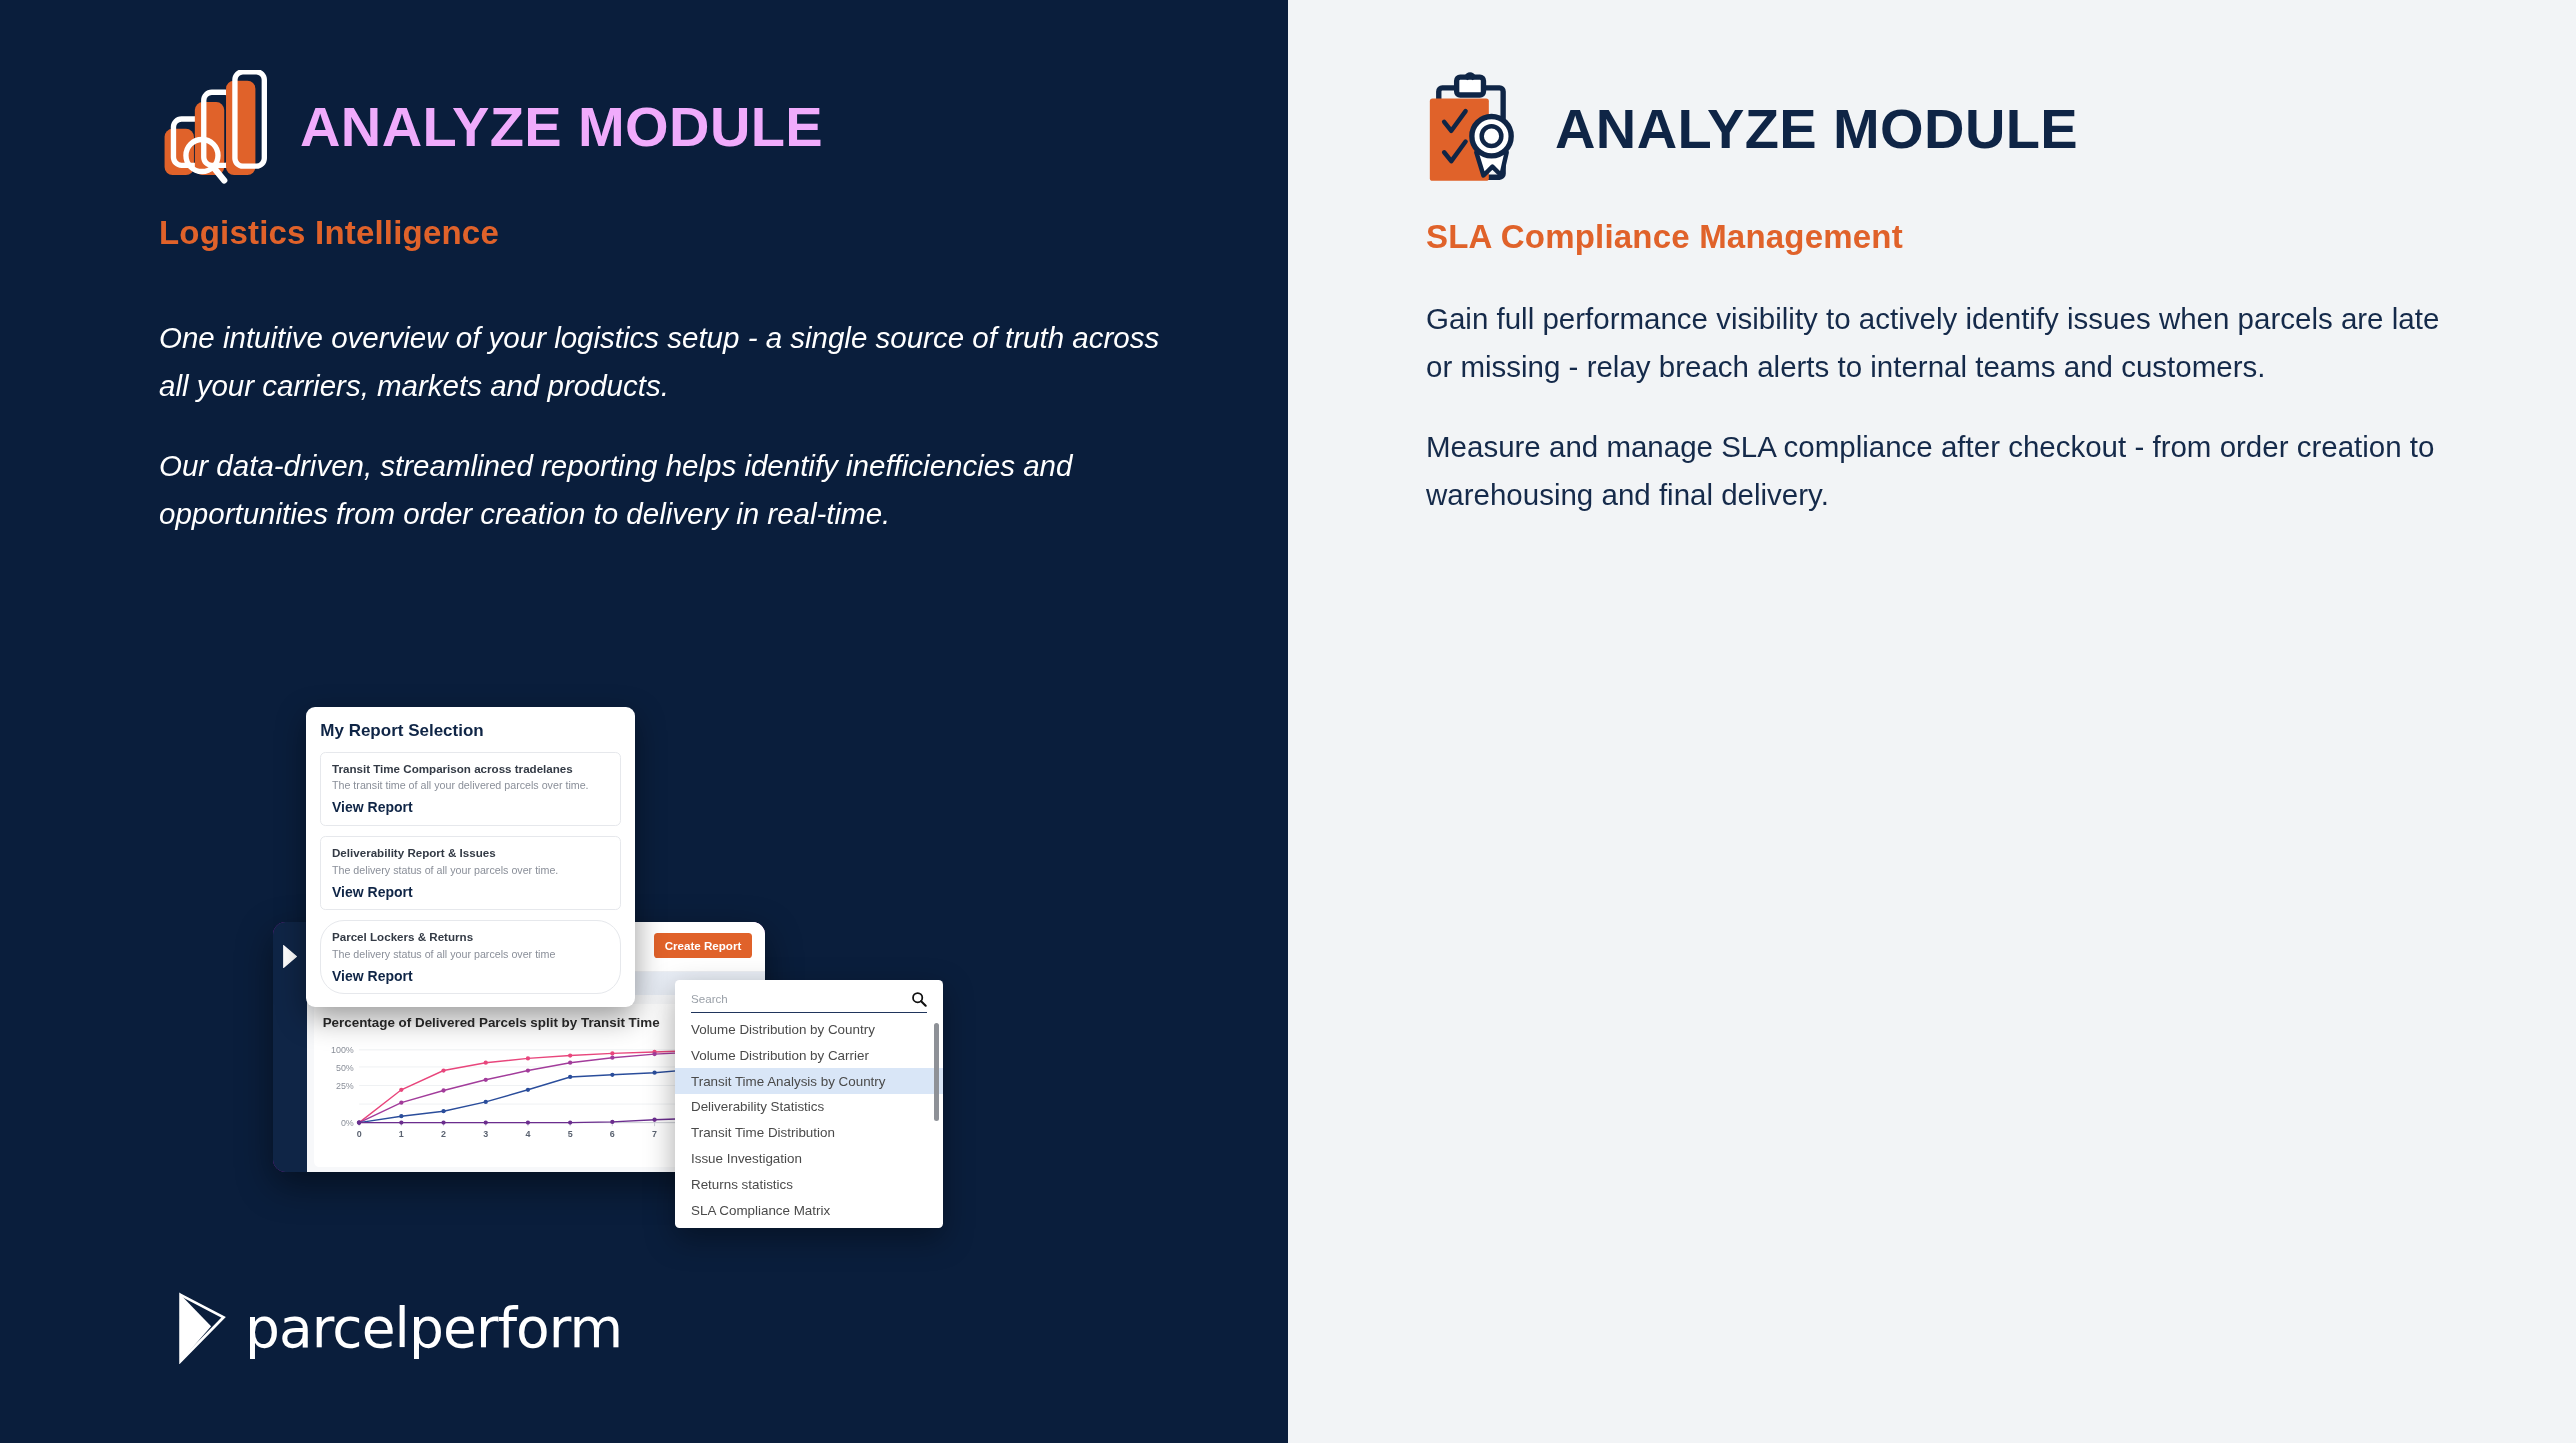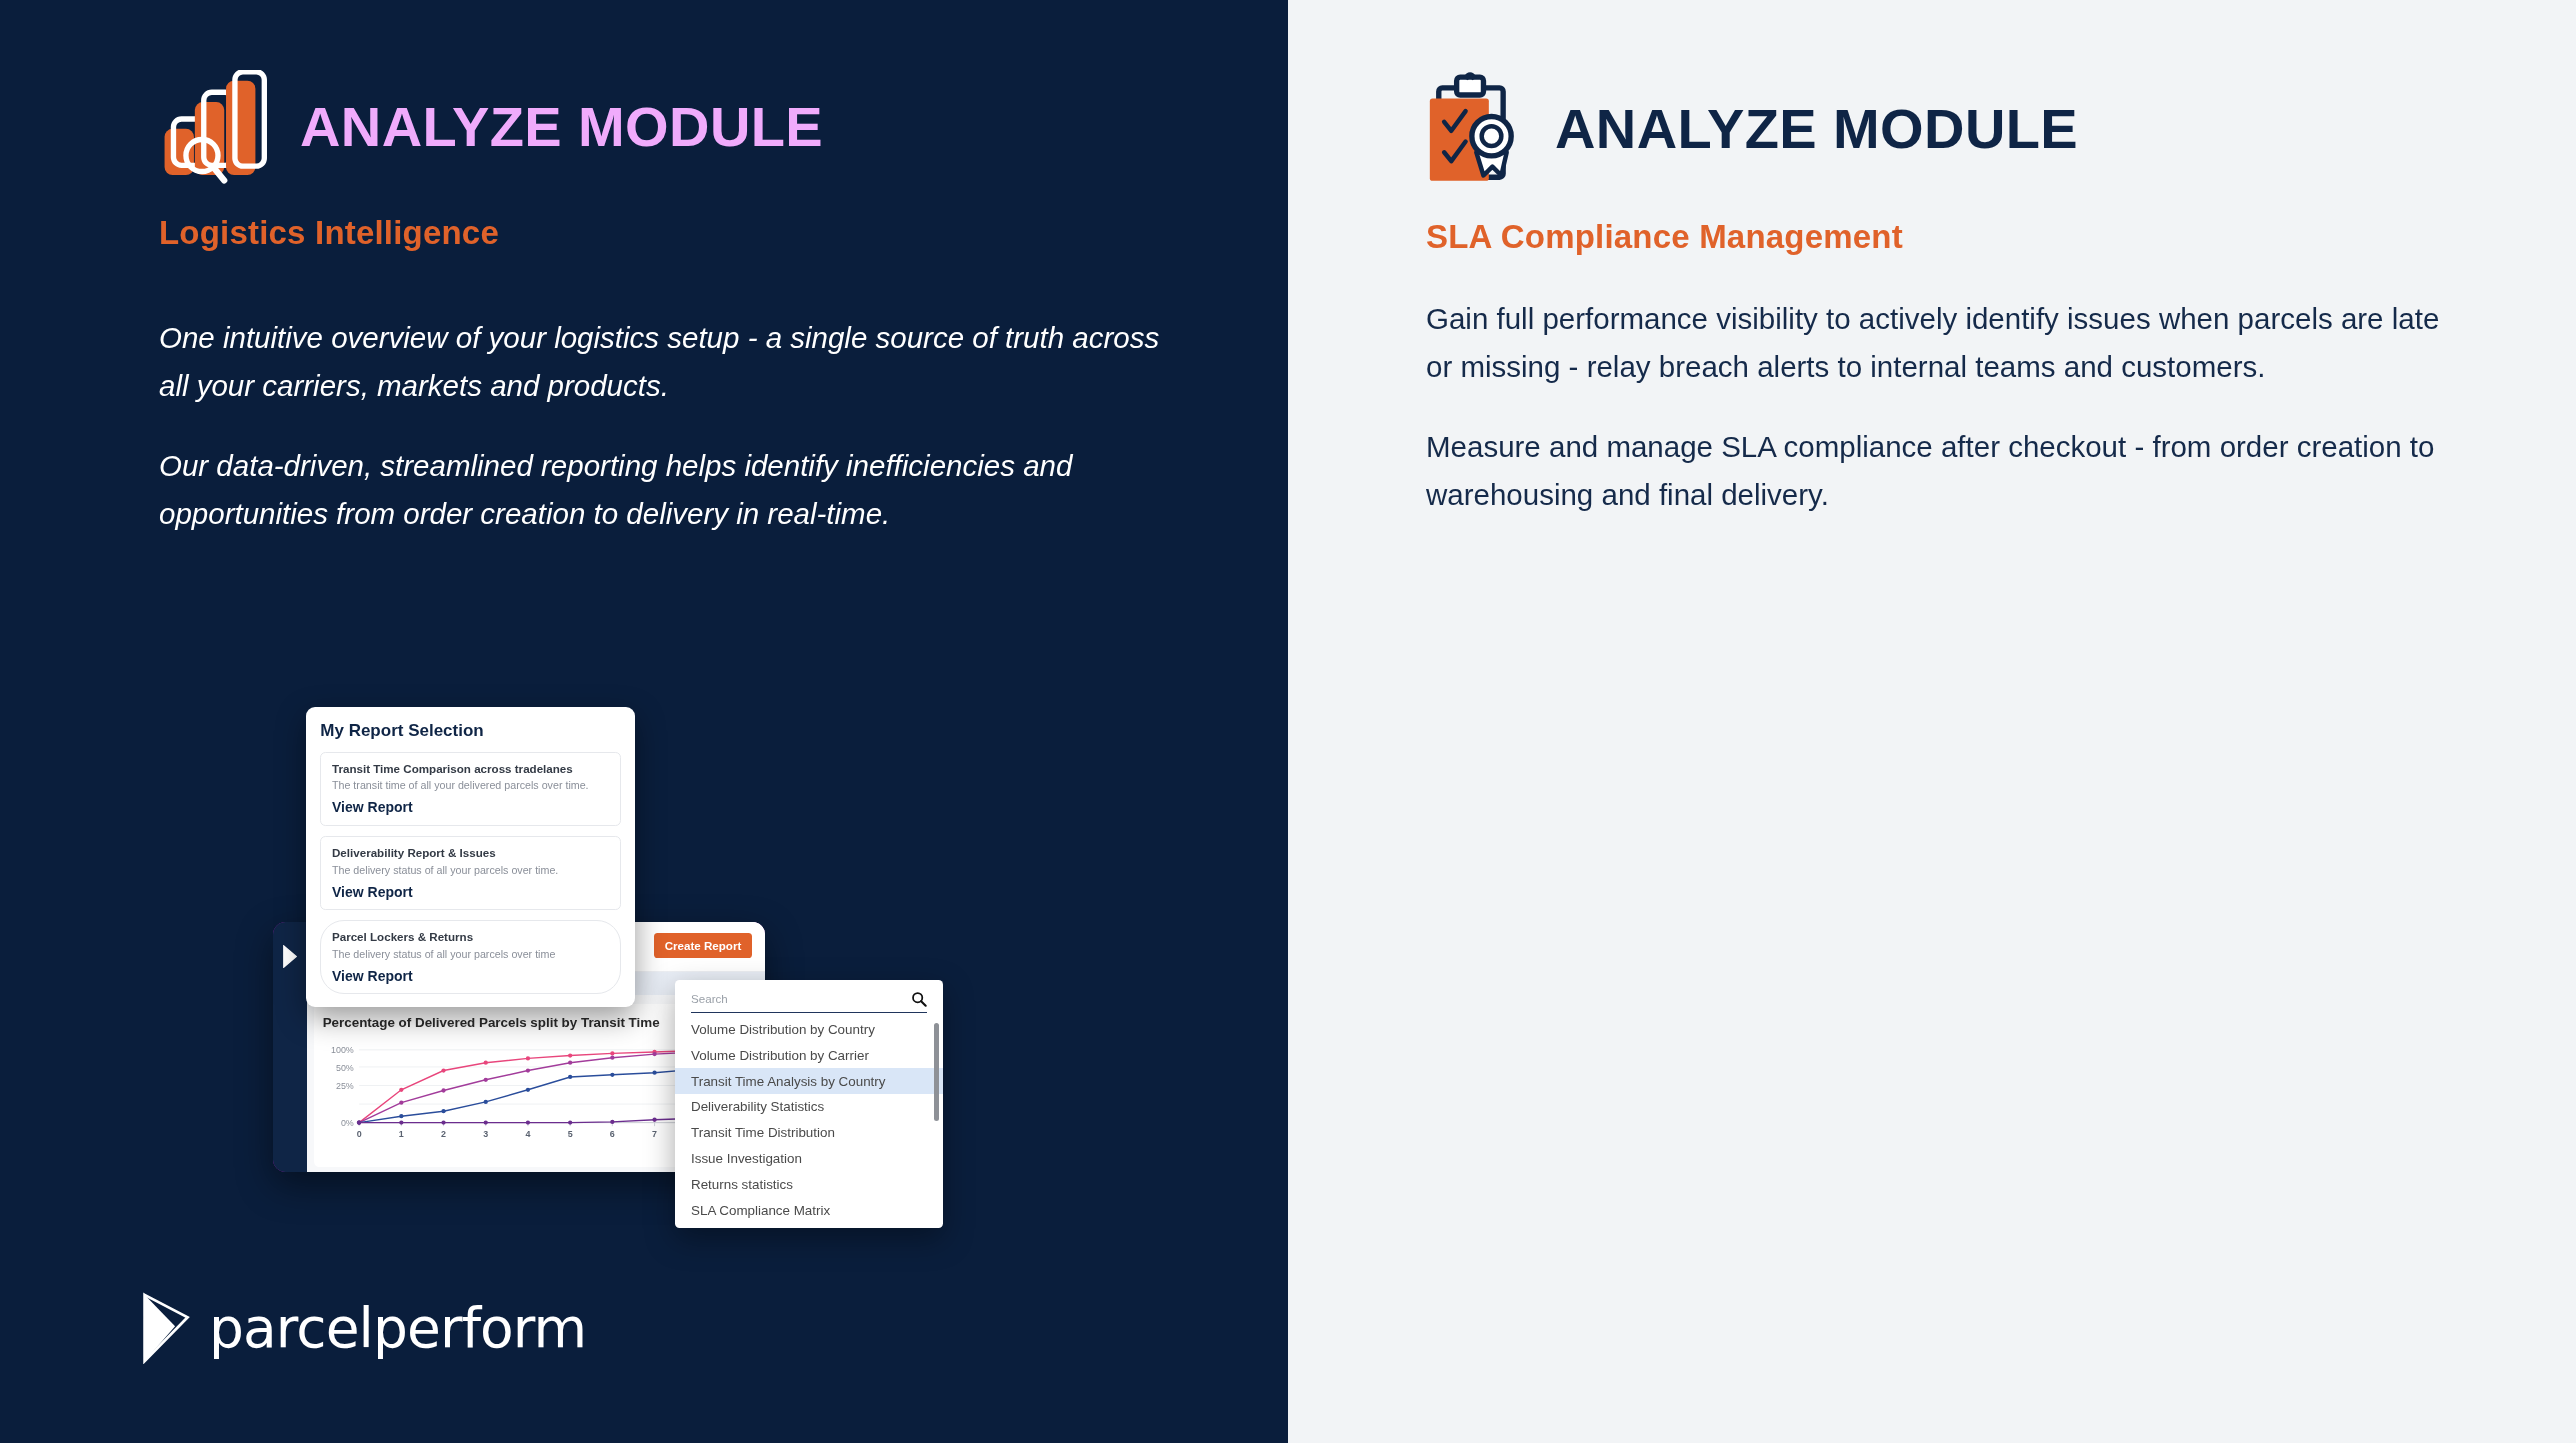--- a/index.html
+++ b/index.html
@@ -49,21 +49,21 @@
   .left-inner { position: absolute; left: 159px; top: 70px; width: 1002px; }
   .right-inner { position: absolute; left: 1426px; top: 70px; width: 1038px; }
   .right-inner { left: 138px; }
 
   
   .icon-analyze { width: 118px; height: 114px; flex: 0 0 118px; }
   .icon-comply  { width: 106px; height: 118px; flex: 0 0 106px; }
 
   
   .logo-wrap {
-    position: absolute; left: 141px; top: 1292px;
+    position: absolute; left: 177px; top: 1292px;
     display: flex; align-items: center; gap: 16px;
   }
   .logo-mark { width: 52px; height: 72px; }
   .logo-text {
     font-size: 55px; color: #FFFFFF; letter-spacing: -0.9px;
     font-family: "DejaVu Sans", sans-serif; font-weight: 400;
   }
 
   
   .mock-left { position: absolute; left: 268px; top: 707px; width: 716px; height: 537px; }

